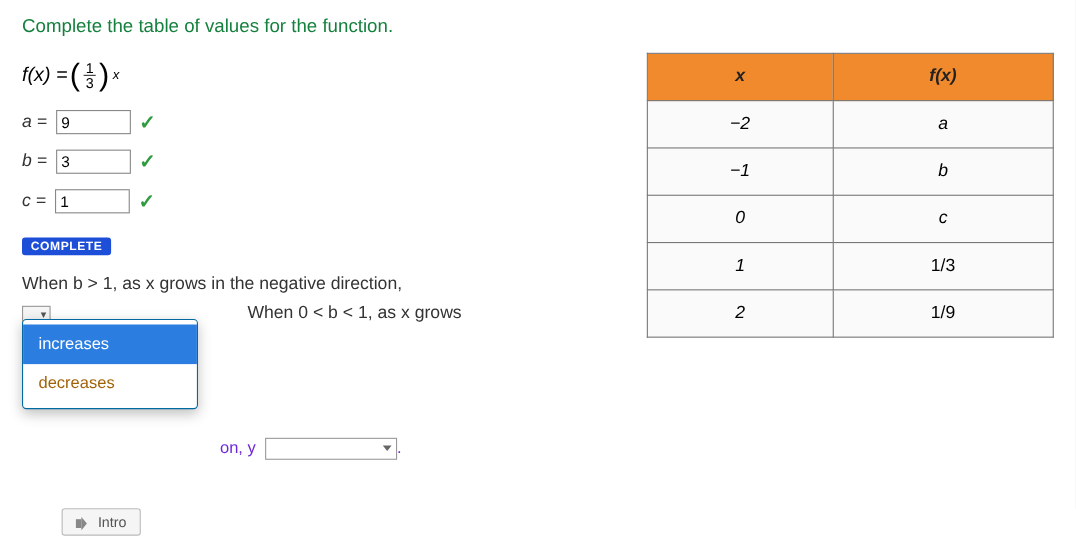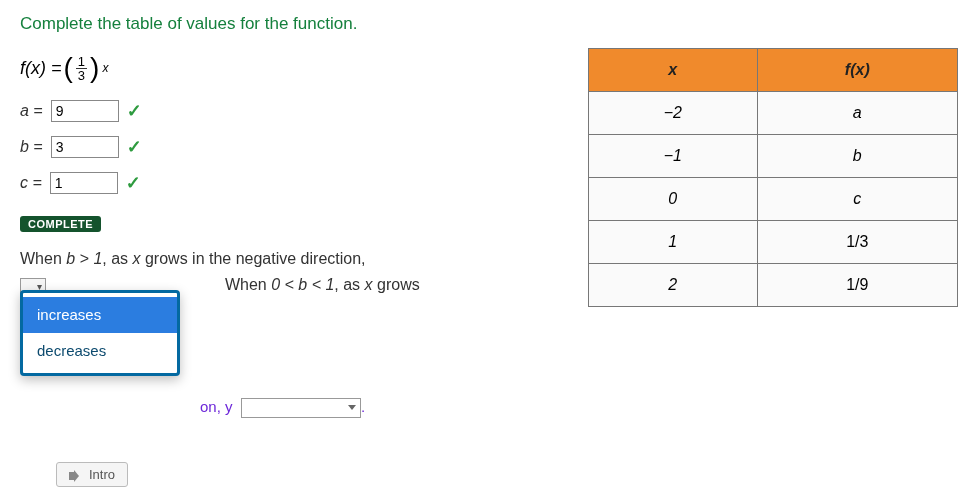--- a/index.html
+++ b/index.html
@@ -13,27 +13,27 @@
 .fx{font-style:italic}
 .paren{font-size:28px;font-style:normal;line-height:1}
 .frac{display:inline-flex;flex-direction:column;align-items:center;font-size:13px;line-height:1;font-style:normal;vertical-align:middle;margin:0 1px}
 .frac .n{border-bottom:1px solid #333;padding:0 2px}
 .frac .d{padding:0 2px}
 .sup{font-size:12px;vertical-align:super;font-style:italic;margin-left:1px}
 .inputs{display:flex;flex-direction:column;gap:14px;margin-bottom:20px}
 .irow{display:flex;align-items:center;gap:8px;font-size:16px;font-style:italic;color:#333}
 .irow input{width:68px;height:22px;border:1px solid #888;font-size:14px;padding:0 4px;font-style:normal;background:#fff}
 .check{color:#2e9b3f;font-size:18px;font-weight:bold;font-style:normal}
-.badge{display:inline-block;background:#14532d;color:#fff;font-size:11px;font-weight:bold;letter-spacing:.5px;padding:2px 8px;border-radius:3px;margin-bottom:14px}
+.badge{display:inline-block;background:#1d4ed8;color:#fff;font-size:11px;font-weight:bold;letter-spacing:.5px;padding:2px 8px;border-radius:3px;margin-bottom:14px}
 .para{font-size:16px;color:#333;line-height:1.6}
-.para .it{font-style:italic}
+.para .it{}
 .sel-wrap{position:relative;display:inline-block;vertical-align:top}
 .sel-trigger{display:inline-flex;align-items:center;justify-content:flex-end;width:26px;height:18px;border:1px solid #999;background:#f5f5f5;cursor:pointer;font-size:10px;color:#555;padding-right:3px}
-.dropdown{position:absolute;top:18px;left:0;background:#fff;border:3px solid #0369a1;box-shadow:0 4px 12px rgba(0,0,0,.25);border-radius:4px;z-index:10;min-width:160px;padding:4px 0}
-.dropdown .opt{padding:6px 14px;font-size:15px;color:#0c4a6e;cursor:pointer;white-space:nowrap}
+.dropdown{position:absolute;top:18px;left:0;background:#fff;border:1px solid #0369a1;box-shadow:0 4px 12px rgba(0,0,0,.25);border-radius:4px;z-index:10;min-width:160px;padding:4px 0}
+.dropdown .opt{padding:6px 14px;font-size:15px;color:#a16207;cursor:pointer;white-space:nowrap}
 .dropdown .opt.sel{background:#2b7de0;color:#fff}
 .sel2{display:inline-block;width:120px;height:20px;border:1px solid #999;background:#fff;vertical-align:middle;position:relative}
 .sel2::after{content:"";position:absolute;right:4px;top:6px;border-left:4px solid transparent;border-right:4px solid transparent;border-top:5px solid #666}
 .tbl{border-collapse:collapse;width:100%;font-size:16px}
 .tbl th,.tbl td{border:1px solid #777;text-align:center;padding:12px 8px}
 .tbl th{background:#f08a2c;color:#222;font-weight:bold;font-style:italic}
 .tbl td{background:#fafafa;font-style:italic}
 .intro-btn{position:absolute;bottom:14px;left:56px;border:1px solid #bbb;background:#f5f5f5;padding:4px 12px;font-size:13px;color:#555;border-radius:3px;display:flex;align-items:flex-end;gap:6px;cursor:pointer}
 .speaker{width:14px;height:12px;position:relative}
 .speaker::before{content:"";position:absolute;left:0;top:2px;width:5px;height:8px;background:#888}

